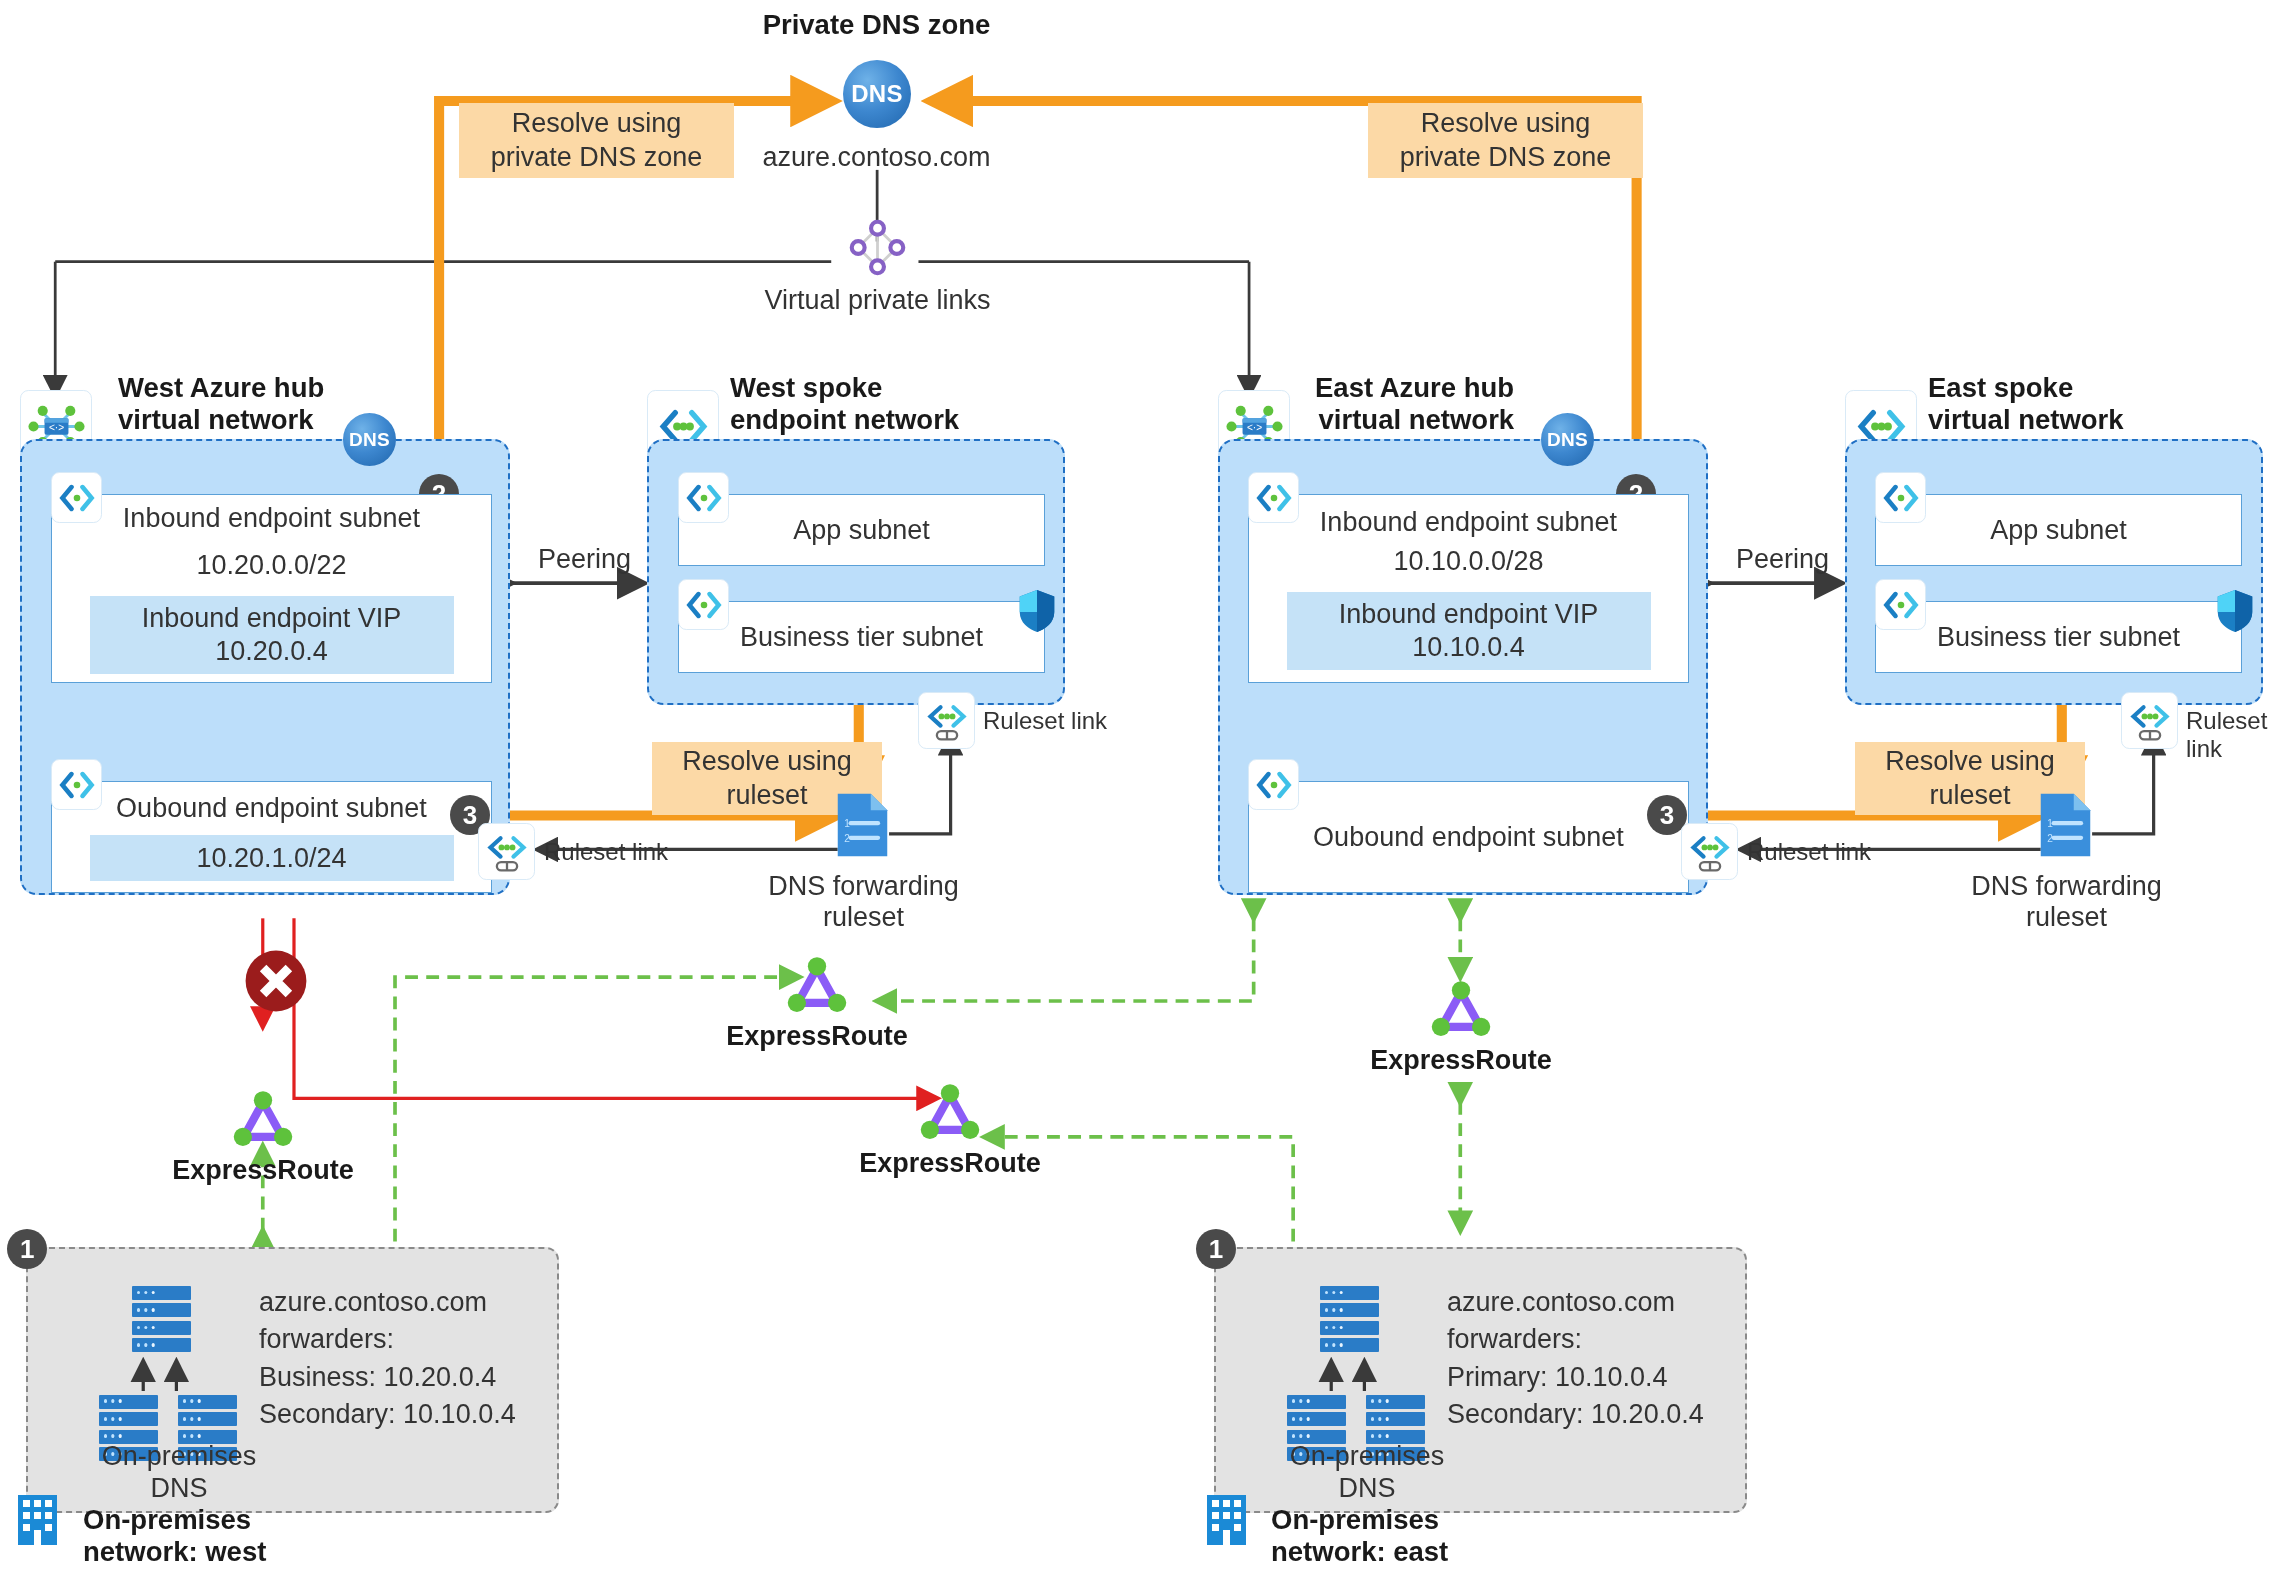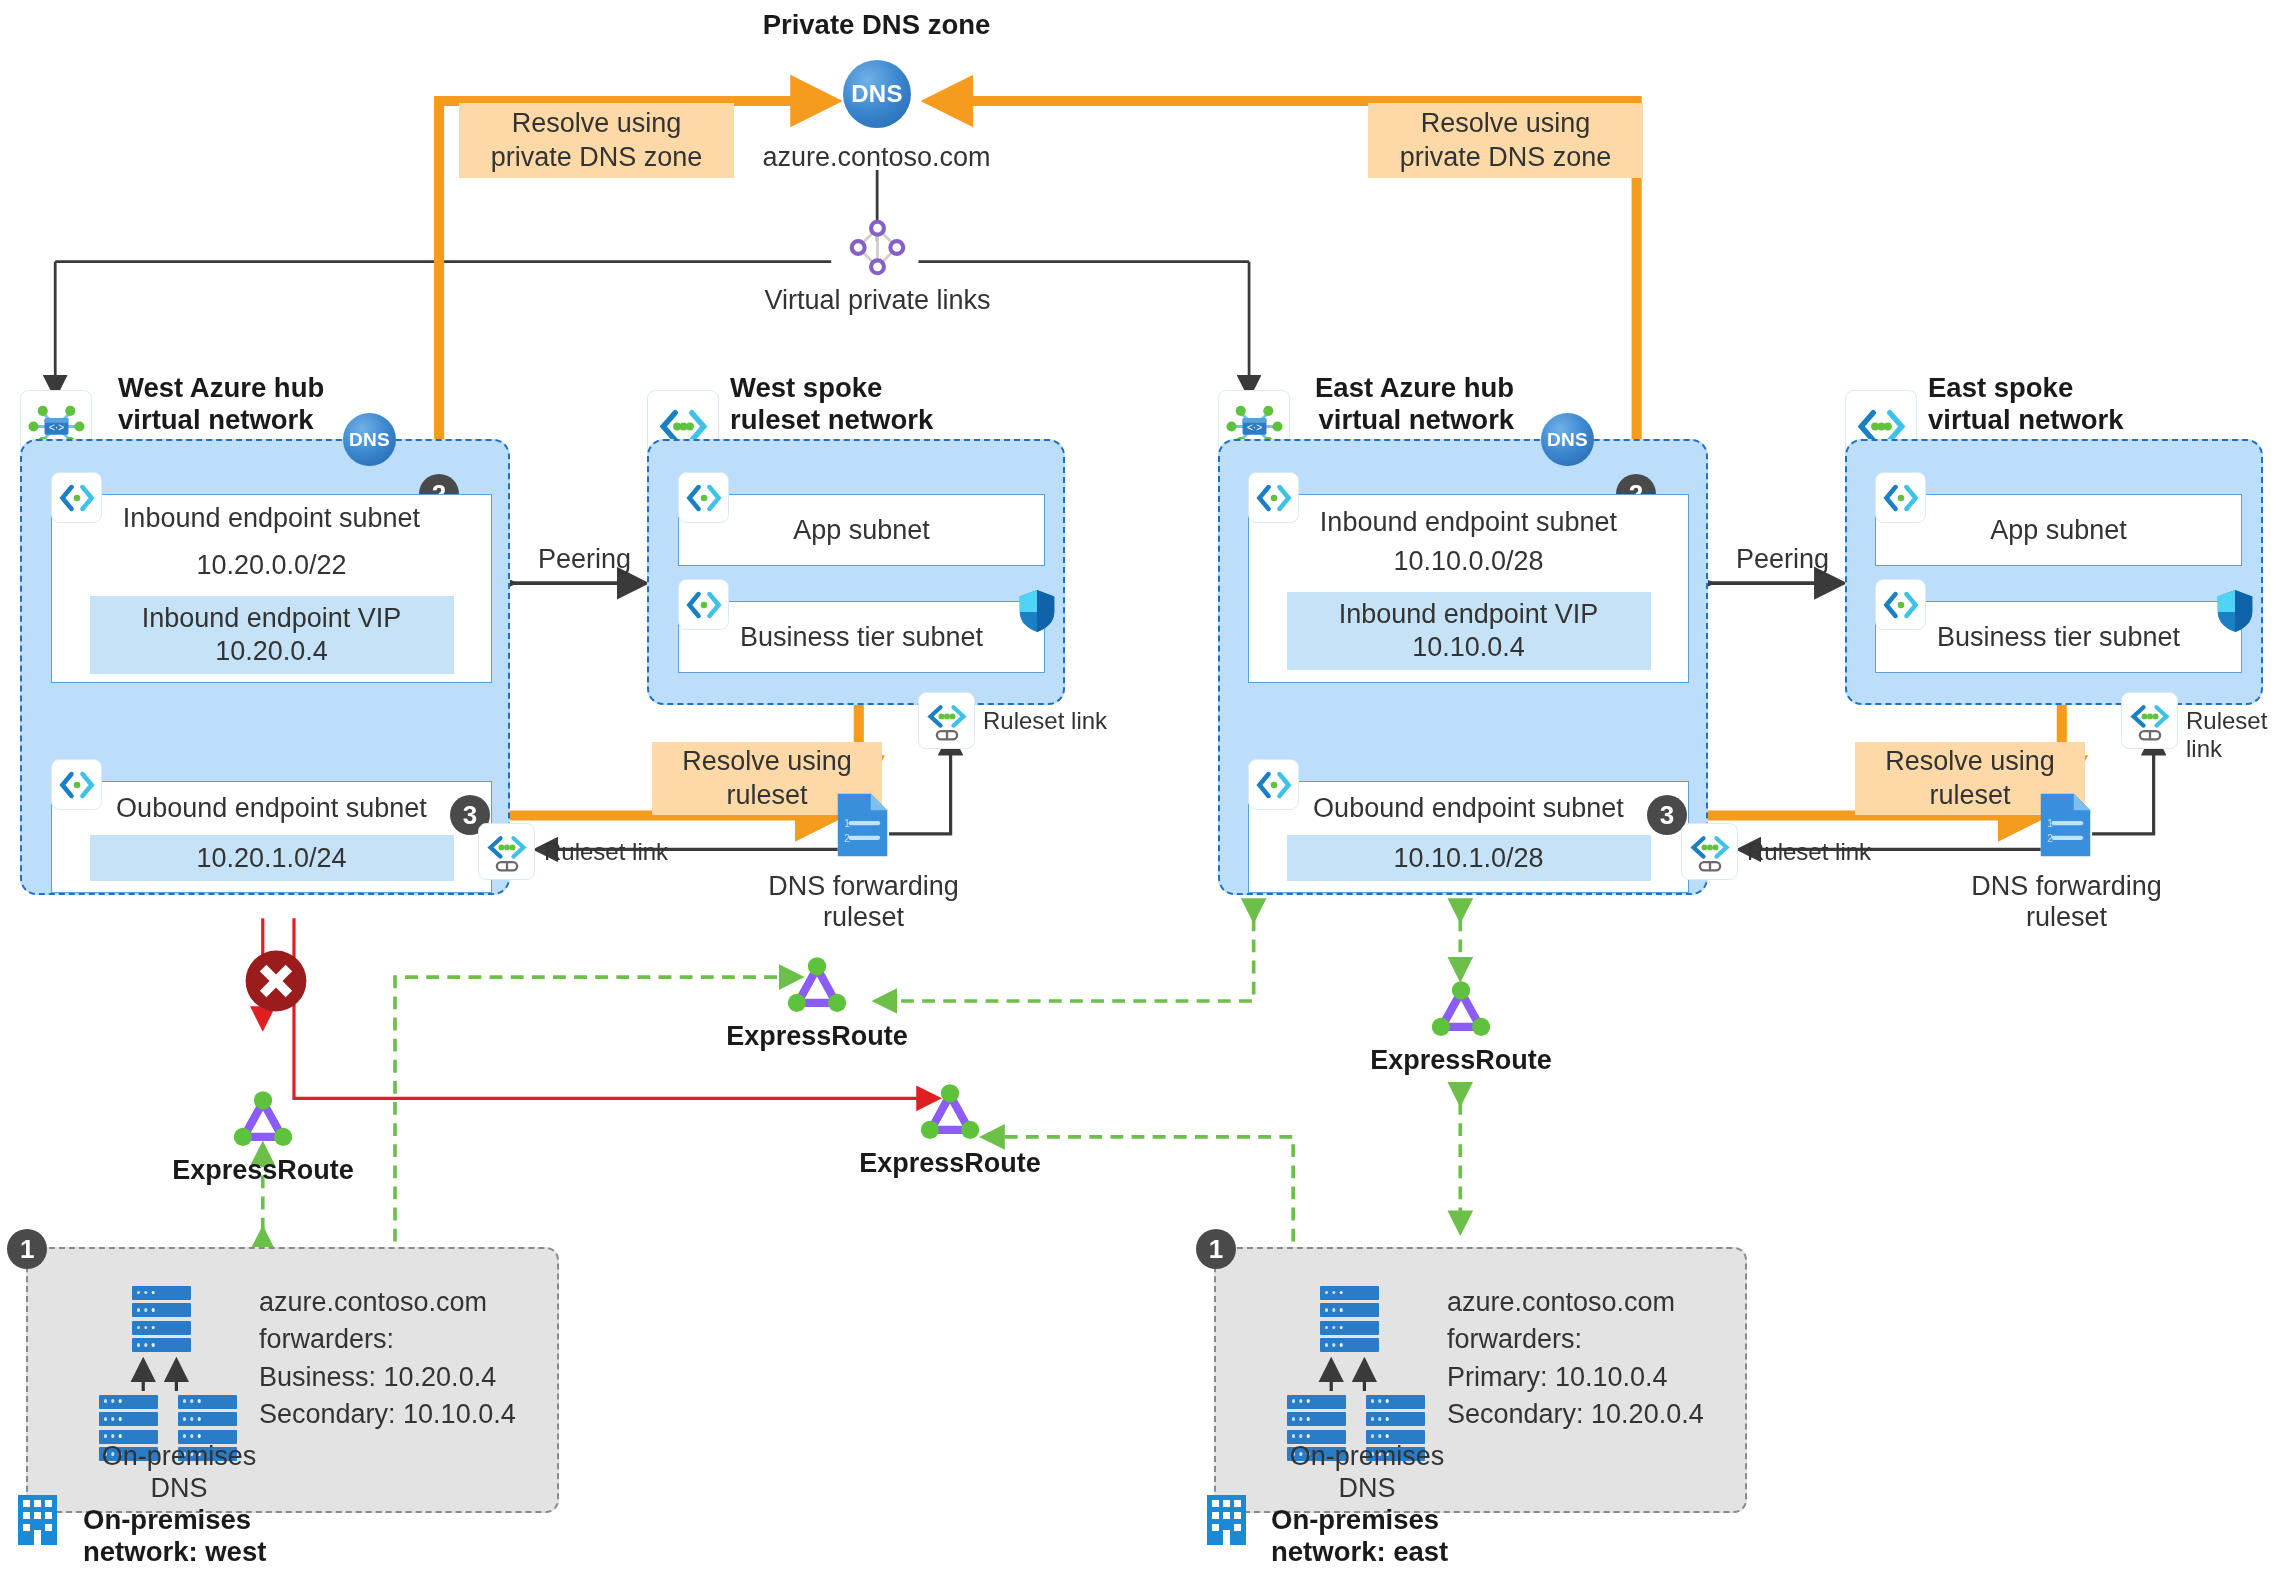--- a/index.html
+++ b/index.html
@@ -223,21 +223,21 @@
   <div class="abs tile" style="left:647px;top:390px;width:72px;height:72px;">
     <svg width="57" height="57" viewBox="0 0 62 62">
       <path d="M22,16 L9,31 L22,46" stroke="#1b7fc4" stroke-width="6" fill="none" stroke-linecap="round"></path>
       <path d="M40,16 L53,31 L40,46" stroke="#3fc1e8" stroke-width="6" fill="none" stroke-linecap="round"></path>
       <circle cx="24" cy="31" r="4.3" fill="#5ec23c"></circle>
       <circle cx="31" cy="31" r="4.3" fill="#5ec23c"></circle>
       <circle cx="38" cy="31" r="4.3" fill="#5ec23c"></circle>
     </svg>
   </div>
   <div class="abs ttl" style="left:730px;top:372px;white-space:pre-line;">West spoke
-ruleset network</div>
+endpoint network</div>
 
   <div class="abs vnet" style="left:647px;top:439px;width:418px;height:266px;"></div>
 
   <div class="abs tile" style="left:678px;top:472px;width:51px;height:51px;z-index:3;">
     <svg width="42" height="42" viewBox="0 0 46 46">
       <path d="M17,11 L7,23 L17,35" stroke="#1b7fc4" stroke-width="5" fill="none" stroke-linecap="round"></path>
       <path d="M29,11 L39,23 L29,35" stroke="#3fc1e8" stroke-width="5" fill="none" stroke-linecap="round"></path>
       <circle cx="23" cy="23" r="3.6" fill="#5ec23c"></circle>
     </svg>
   </div>
@@ -352,21 +352,20 @@
 
   <div class="abs tile" style="left:1248px;top:759px;width:51px;height:51px;z-index:3;">
     <svg width="42" height="42" viewBox="0 0 46 46">
       <path d="M17,11 L7,23 L17,35" stroke="#1b7fc4" stroke-width="5" fill="none" stroke-linecap="round"></path>
       <path d="M29,11 L39,23 L29,35" stroke="#3fc1e8" stroke-width="5" fill="none" stroke-linecap="round"></path>
       <circle cx="23" cy="23" r="3.6" fill="#5ec23c"></circle>
     </svg>
   </div>
   <div class="abs subnet" style="left:1248px;top:781px;width:441px;height:112px;">
     <div class="sname">Oubound endpoint subnet</div>
-    <div class="chip" style="width:364px;margin-top:11px;">10.10.1.0/28</div>
   </div>
 
   <div class="abs badge" style="left:1647px;top:795px;">
     <span>3</span>
   </div>
 
   <div class="abs tile" style="left:1845px;top:390px;width:72px;height:72px;">
     <svg width="57" height="57" viewBox="0 0 62 62">
       <path d="M22,16 L9,31 L22,46" stroke="#1b7fc4" stroke-width="6" fill="none" stroke-linecap="round"></path>
       <path d="M40,16 L53,31 L40,46" stroke="#3fc1e8" stroke-width="6" fill="none" stroke-linecap="round"></path>

